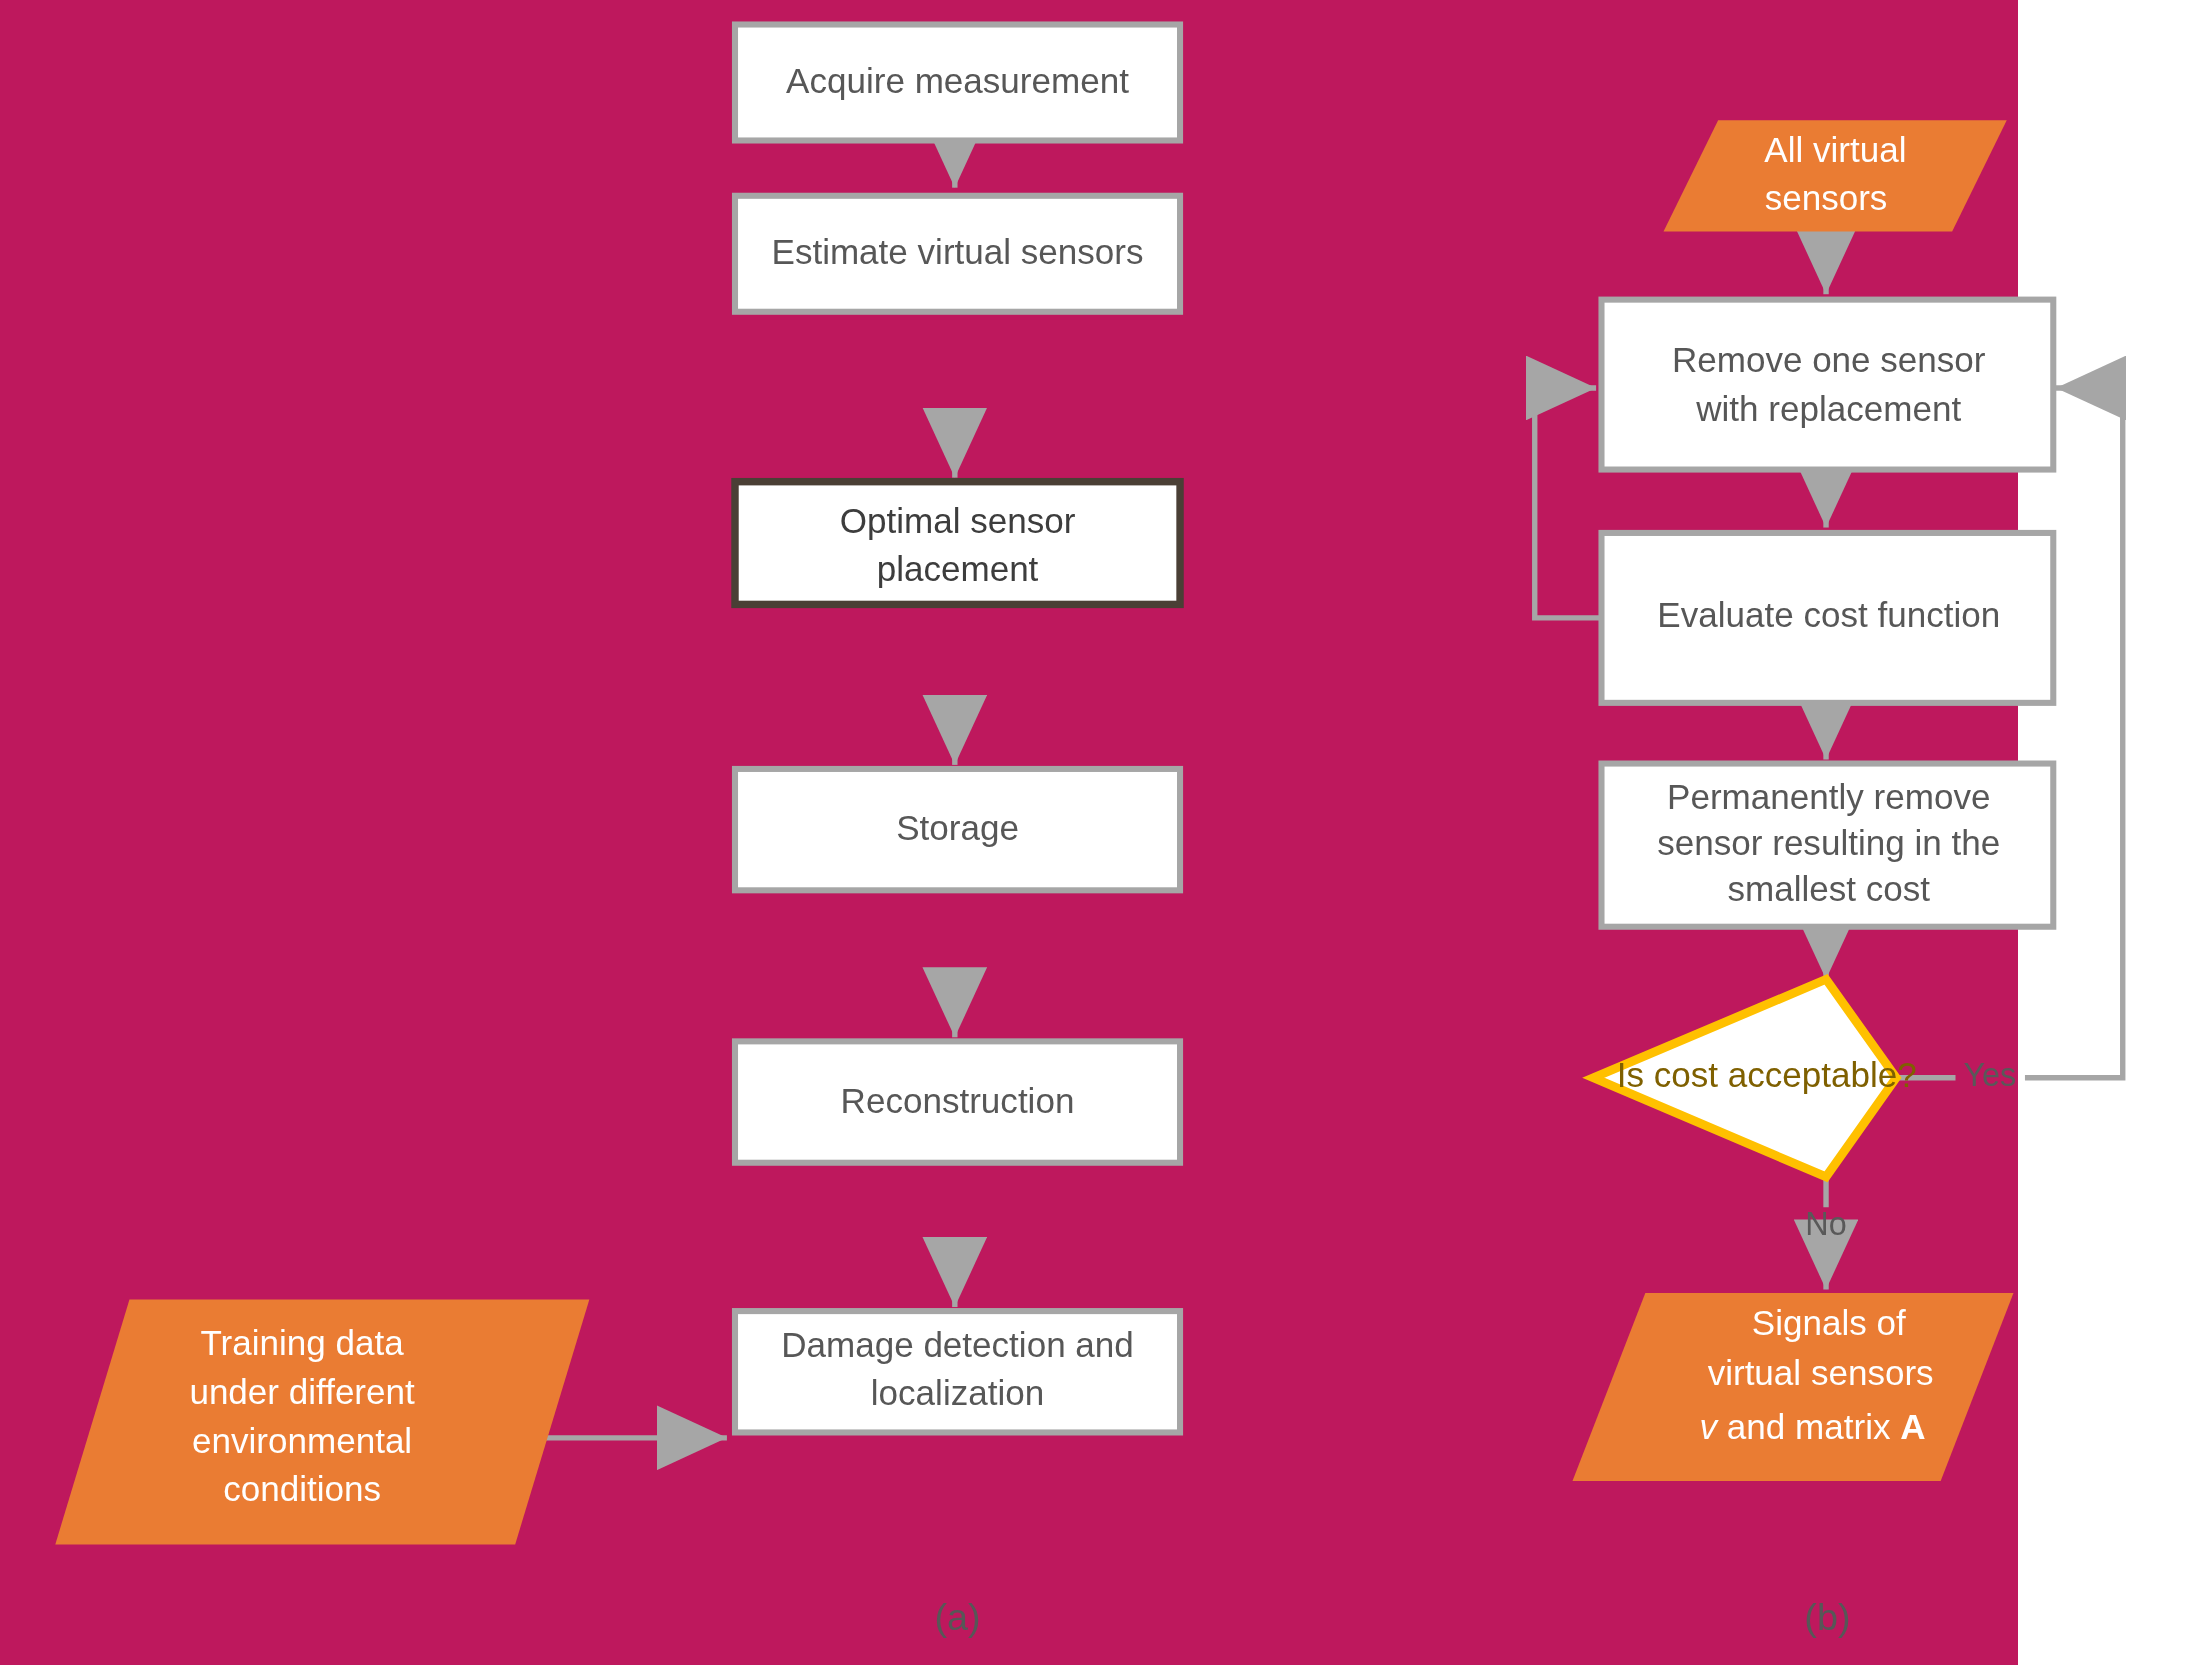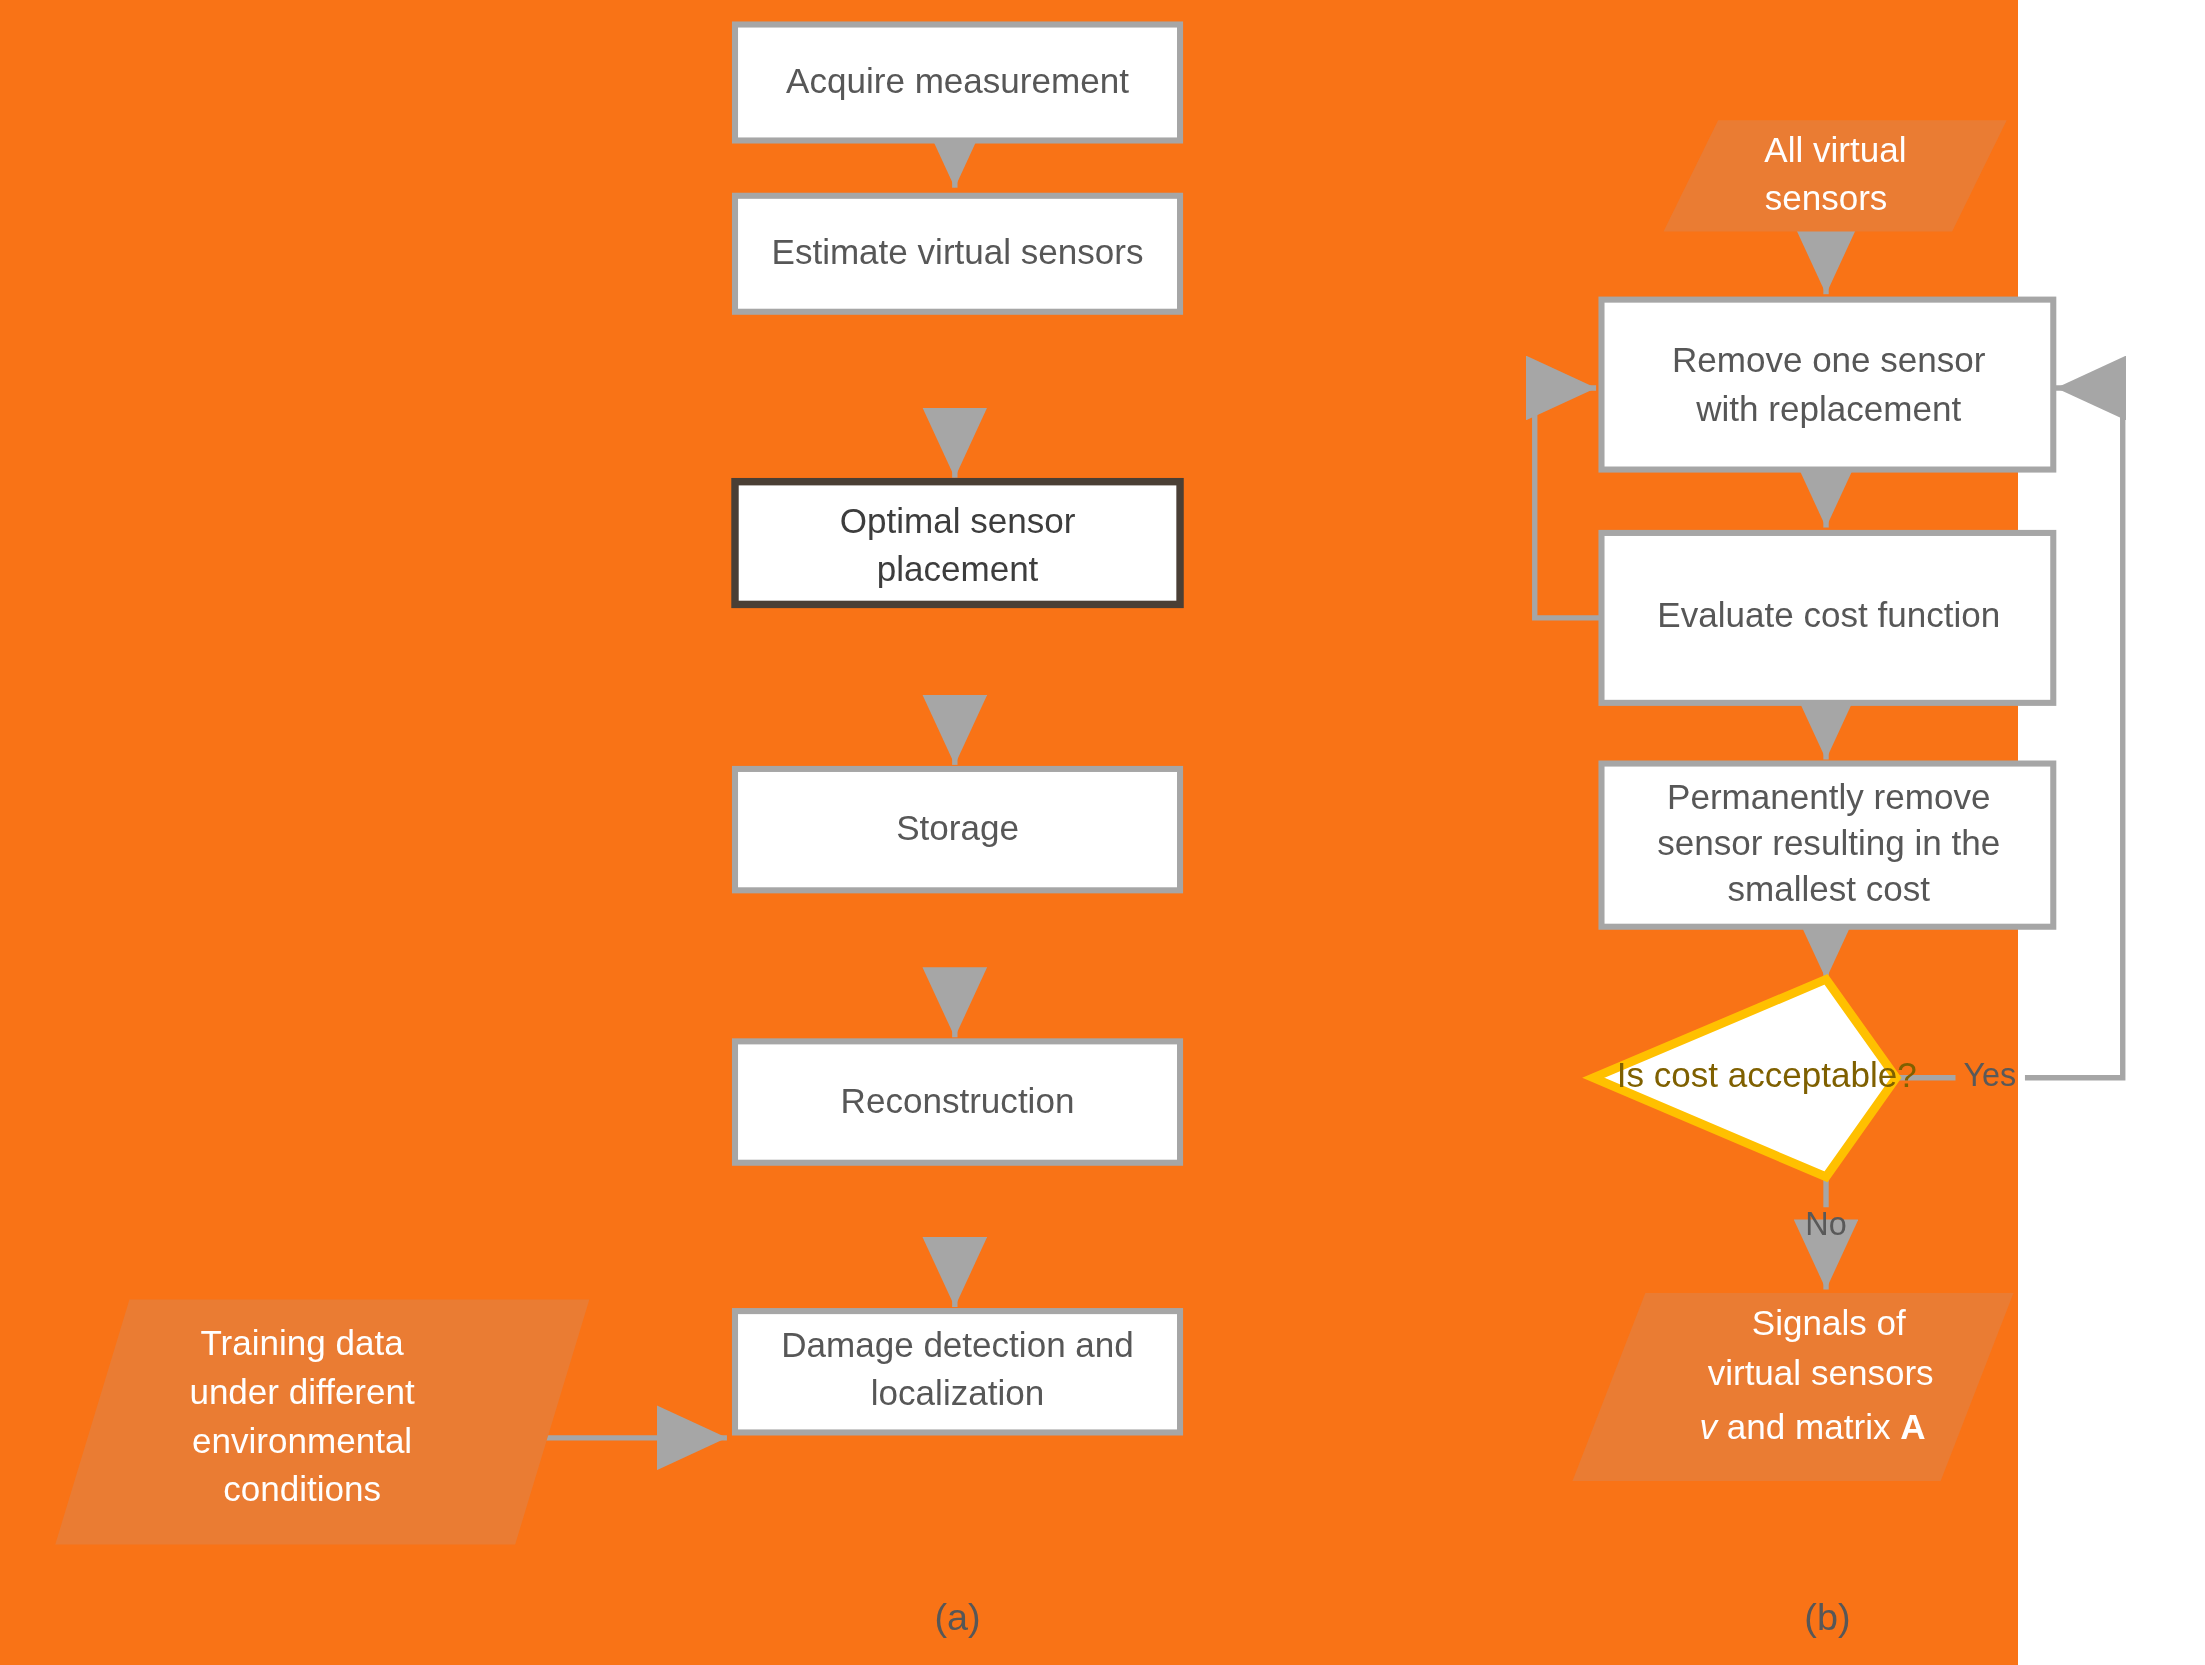--- a/index.html
+++ b/index.html
@@ -10,21 +10,21 @@
   body {
     width: 2205px;
     height: 1666px;
     font-family: "Liberation Sans", sans-serif;
     overflow: hidden;
   }
   #stage {
     position: relative;
     width: 2018px;
     height: 1666px;
-    background: #f97316;
+    background: #be185d;
   }
   svg.flow {
     position: absolute;
     left: 0;
     top: 0;
     width: 2205px;
     height: 1666px;
   }
   .proc-box {
     fill: #ffffff;

